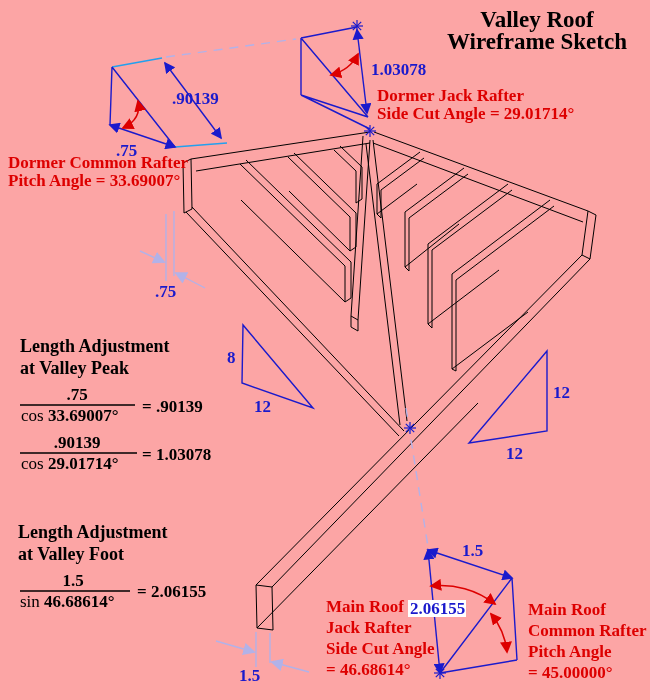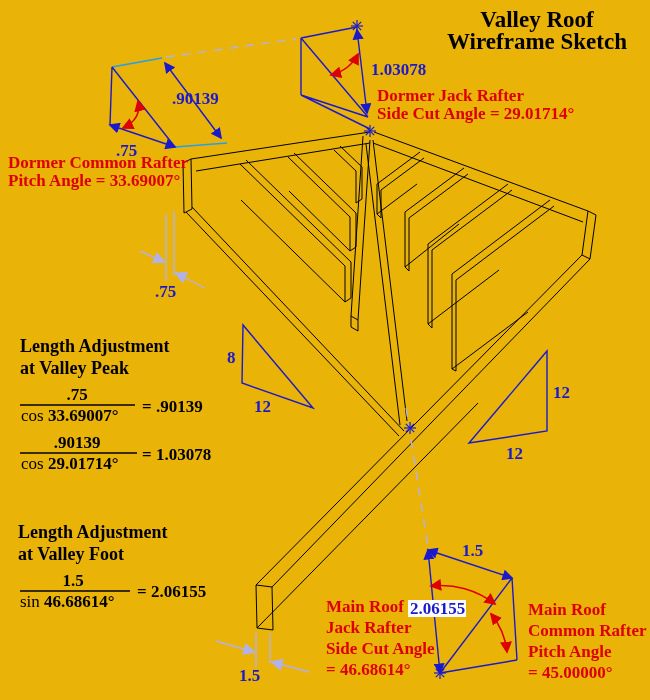--- a/index.html
+++ b/index.html
@@ -1,16 +1,16 @@
 <!DOCTYPE html>
 <html style="--blue: #1a1acc; --red: #dd0000; --cyan: #22a0ee; --lavender: #b2b2e8; --black: #000000;"><head>
 <meta charset="utf-8">
 <style>
   html,body{margin:0;padding:0;background:#fff;}
-  #stage{position:relative;width:650px;height:700px;background:#eab308;overflow:hidden;
+  #stage{position:relative;width:650px;height:700px;background:#fca5a5;overflow:hidden;
          font-family:"Liberation Serif", serif;}
   svg{position:absolute;left:0;top:0;}
   .blk{stroke:#000;stroke-width:1;fill:none;}
   .blu{stroke:var(--blue,#1a1acc);stroke-width:1.4;fill:none;}
   .cyn{stroke:var(--cyan,#22a0ee);stroke-width:1.6;fill:none;}
   .redl{stroke:var(--red,#dd0000);stroke-width:1.6;fill:none;}
   .lav{stroke:var(--lavender,#b2b2e8);stroke-width:1.4;fill:none;}
   .lavd{stroke:var(--lavender,#b2b2e8);stroke-width:1.4;fill:none;stroke-dasharray:9 7;}
   .star{stroke:var(--blue,#1a1acc);stroke-width:1.2;}
   text{user-select:none;}

